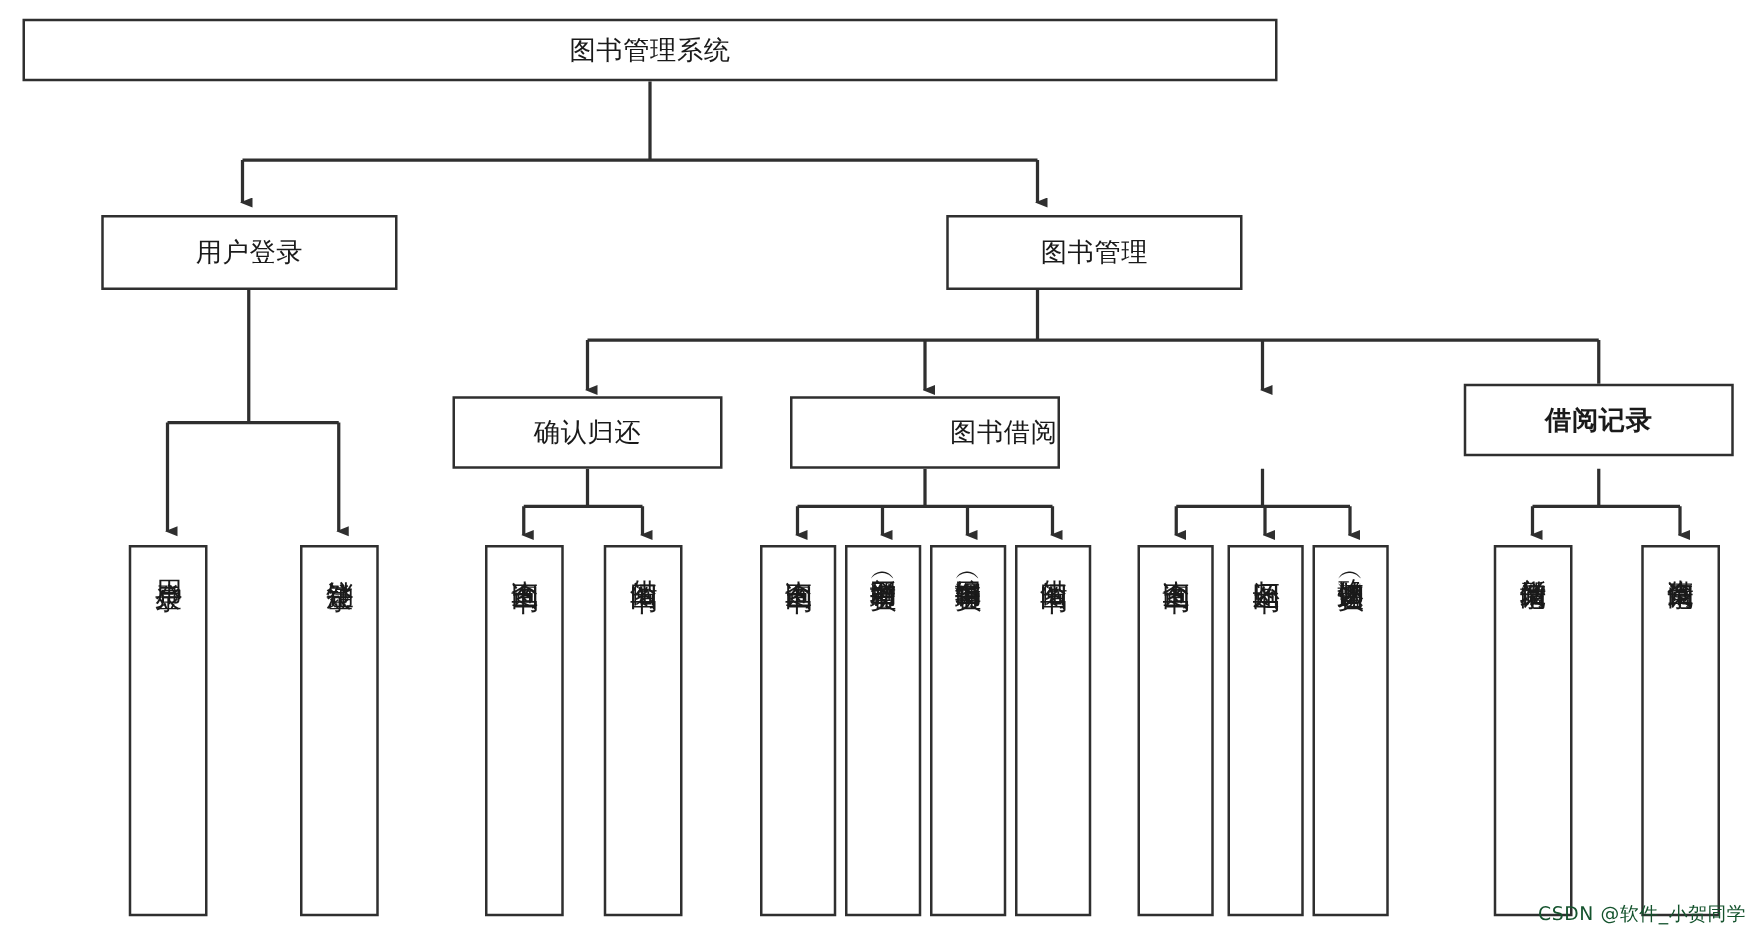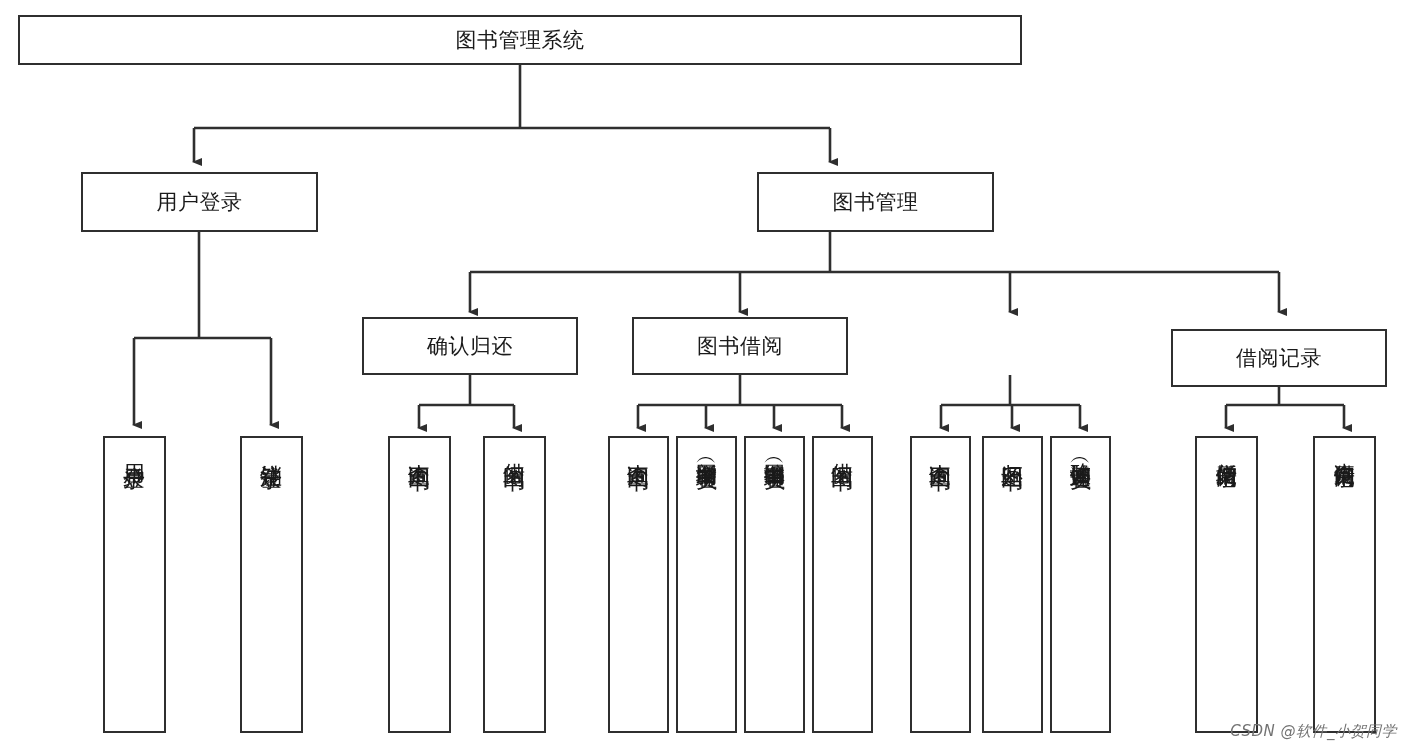--- a/index.html
+++ b/index.html
@@ -61,25 +61,24 @@
   }
   .node.vert .lbl.small {
     font-size: 21px;
     letter-spacing: 1px;
   }
   #watermark {
     position: absolute;
     right: 8px;
     bottom: 6px;
     font-size: 15px;
-    color: #737373;
+    color: #14532d;
     letter-spacing: 0.5px;
     white-space: nowrap;
     user-select: none;
-    font-style: italic;
   }
 </style>
 </head>
 <body>
 
 <div id="canvas">
 
   <svg class="edges" viewBox="0 0 1405 747">
     <defs>
       <marker id="arw" markerWidth="10" markerHeight="10" refX="4" refY="8" orient="auto" markerUnits="userSpaceOnUse">
@@ -137,24 +136,24 @@
   <div class="node horiz" style="left:81px; top:172px; width:237px; height:60px;">
     <span class="lbl">用户登录</span>
   </div>
   <div class="node horiz" style="left:712px; top:172px; width:237px; height:60px;margin-left:45px;">
     <span class="lbl">图书管理</span>
   </div>
 
   <div class="node horiz" style="left:362px; top:317px; width:216px; height:58px;">
     <span class="lbl">确认归还</span>
   </div>
-  <div class="node horiz" style="left:632px; top:317px; width:216px; height:58px;">
+  <div class="node horiz" style="left:632px; top:317px; width:216px; height:58px;justify-content:flex-end;">
     <span class="lbl">图书借阅</span>
   </div>
-  <div class="node horiz" style="left:1171px; top:329px; width:216px; height:58px;">
+  <div class="node horiz" style="left:1171px; top:307px; width:216px; height:58px;font-weight:bold;">
     <span class="lbl">借阅记录</span>
   </div>
 
   <div class="node vert" style="left:103px; top:436px; width:63px; height:297px;">
     <span class="lbl">用户登录</span>
   </div>
   <div class="node vert" style="left:240px; top:436px; width:63px; height:297px;">
     <span class="lbl">注销登录</span>
   </div>
 

